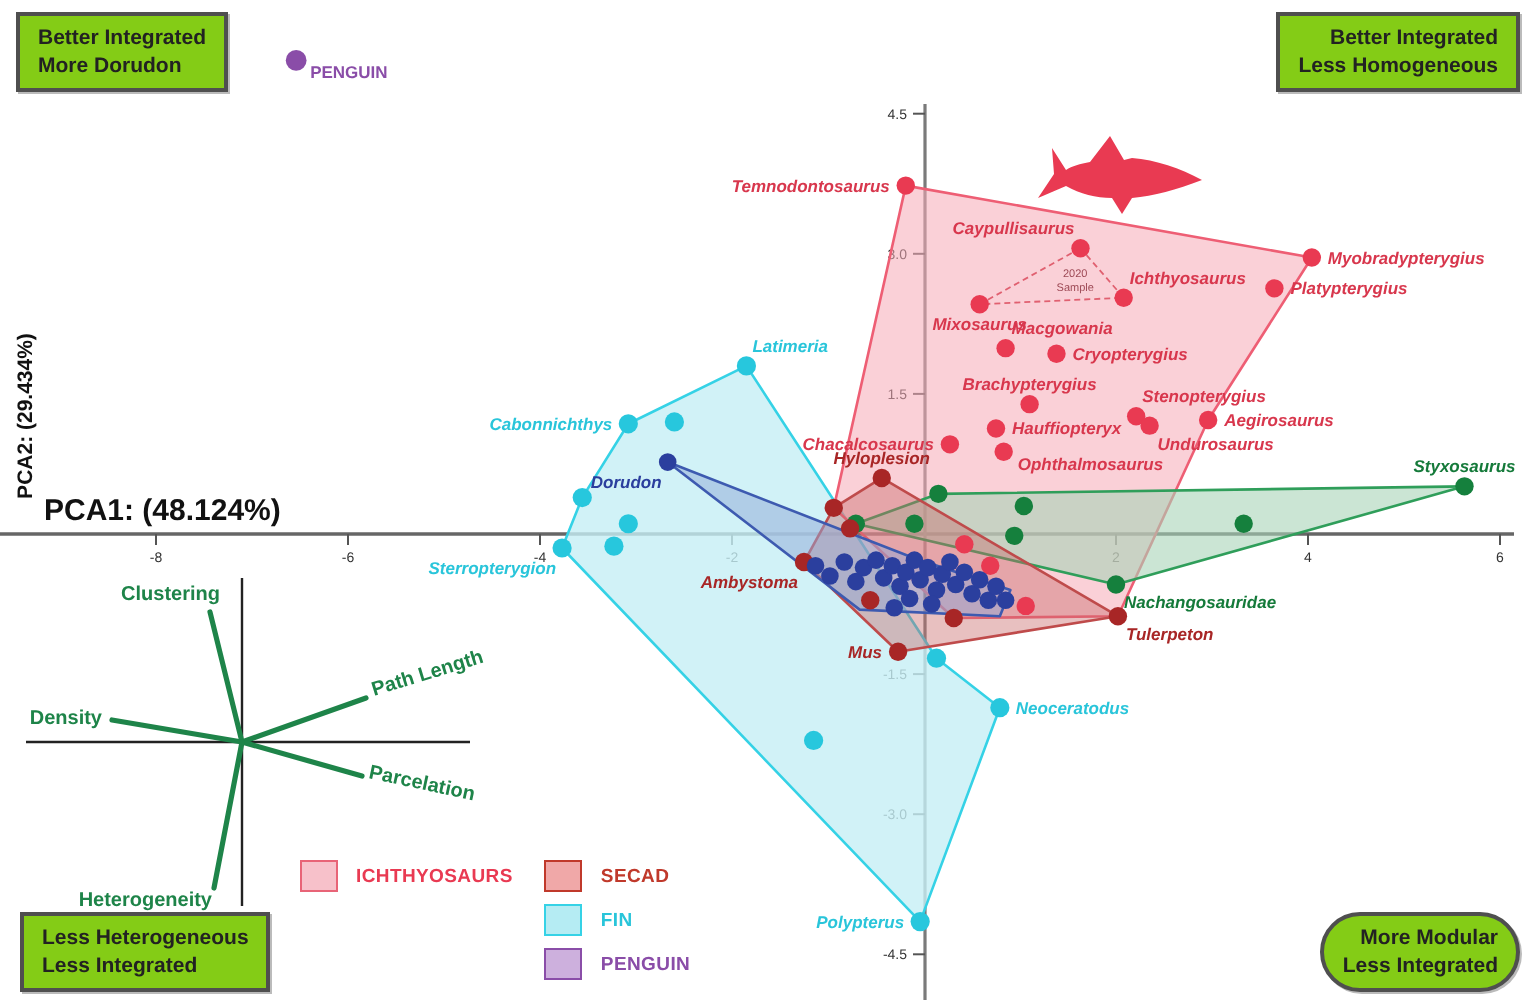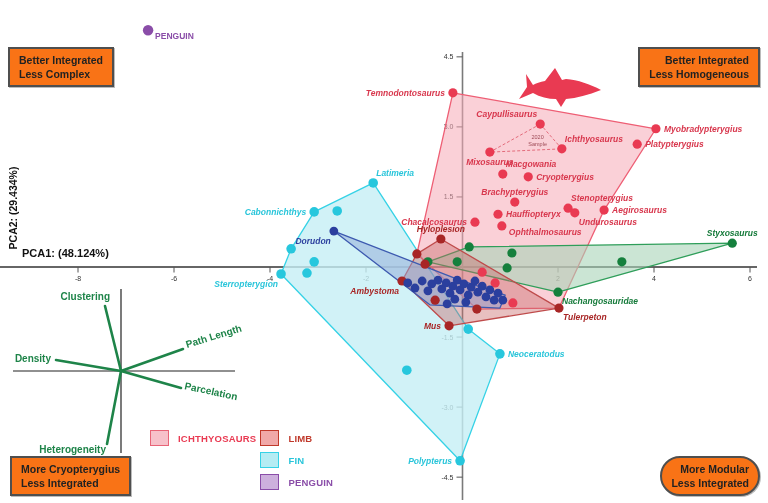--- a/index.html
+++ b/index.html
@@ -1,26 +1,26 @@
 <!DOCTYPE html>
 <html><head>
 <meta charset="utf-8">
 <style>
   html,body{margin:0;padding:0;background:#fff;}
   #fig{position:relative;width:768px;height:503px;background:#ffffff;overflow:hidden;
        font-family:"Liberation Sans",sans-serif;}
   #plot{position:absolute;left:0;top:0;}
-  .corner-box{position:absolute;background:#f97316;border:2px solid #4f4f4f;
+  .corner-box{position:absolute;background:#84cc16;border:2px solid #4f4f4f;
       padding:4px 9px;font-size:10.5px;font-weight:600;color:#222;line-height:1.35;
-      box-shadow:1px 1px 0 #bbb;margin-top:41px;}
+      box-shadow:1px 1px 0 #bbb;}
   .corner-box.right{text-align:right;}
-  .pca1{position:absolute;left:22px;top:247px;font-size:11px;font-weight:600;color:#111;}
+  .pca1{position:absolute;left:22px;top:247px;font-size:15px;font-weight:600;color:#111;}
   .pca2{position:absolute;left:-41px;top:202px;width:108px;text-align:center;
       font-size:10.5px;font-weight:600;color:#111;transform:rotate(-90deg);}
-  #legend{position:absolute;left:150px;top:430px;display:flex;gap:4px;}
+  #legend{position:absolute;left:150px;top:430px;display:flex;gap:16px;}
   .legend-col{display:flex;flex-direction:column;gap:6px;}
   .legend-item{display:flex;align-items:center;gap:9px;height:16px;}
   .legend-swatch{width:17px;height:14px;border-width:1.6px;border-style:solid;flex:0 0 auto;}
   .legend-label{font-size:9.5px;font-weight:bold;letter-spacing:.2px;}
 </style>
 </head>
 <body>
 
 <div id="fig">
   <svg id="plot" width="768" height="503" viewBox="0 0 768 503">
@@ -171,49 +171,49 @@
       <line x1="121" y1="371" x2="183" y2="349" stroke="#1e8449" stroke-width="2.6" stroke-linecap="round"></line>
       <text x="187" y="348" font-family="&quot;Liberation Sans&quot;,sans-serif" font-size="10" font-weight="600" fill="#1e8449" text-anchor="start" transform="rotate(-17 187 348)">Path Length</text>
       <line x1="121" y1="371" x2="181" y2="388" stroke="#1e8449" stroke-width="2.6" stroke-linecap="round"></line>
       <text x="184" y="389" font-family="&quot;Liberation Sans&quot;,sans-serif" font-size="10" font-weight="600" fill="#1e8449" text-anchor="start" transform="rotate(12 184 389)">Parcelation</text>
       <line x1="121" y1="371" x2="107" y2="444" stroke="#1e8449" stroke-width="2.6" stroke-linecap="round"></line>
       <text x="106" y="453" font-family="&quot;Liberation Sans&quot;,sans-serif" font-size="10" font-weight="600" fill="#1e8449" text-anchor="end">Heterogeneity</text>
     </svg>
 
   <div class="corner-box" style="left:8px;top:6px;">
     <div>Better Integrated</div>
-    <div>Less Complex</div>
+    <div>More Dorudon</div>
   </div>
   <div class="corner-box right" style="right:8px;top:6px;">
     <div>Better Integrated</div>
     <div>Less Homogeneous</div>
   </div>
   <div class="corner-box" style="left:10px;bottom:7px;">
-    <div>More Cryopterygius</div>
+    <div>Less Heterogeneous</div>
     <div>Less Integrated</div>
   </div>
   <div class="corner-box right" style="right:8px;bottom:7px;border-radius:20px;">
     <div>More Modular</div>
     <div>Less Integrated</div>
   </div>
 
   <div class="pca1">PCA1: (48.124%)</div>
   <div class="pca2">PCA2: (29.434%)</div>
 
   <div id="legend">
       <div class="legend-col">
         <div class="legend-item">
           <span class="legend-swatch" style="background: rgb(247, 193, 202); border-color: rgb(232, 100, 119);"></span>
           <span class="legend-label" style="color: rgb(233, 58, 82);">ICHTHYOSAURS</span>
         </div>
       </div>
       <div class="legend-col">
         <div class="legend-item">
           <span class="legend-swatch" style="background: rgb(240, 168, 168); border-color: rgb(192, 57, 43);"></span>
-          <span class="legend-label" style="color: rgb(192, 57, 43);">LIMB</span>
+          <span class="legend-label" style="color: rgb(192, 57, 43);">SECAD</span>
         </div>
         <div class="legend-item">
           <span class="legend-swatch" style="background: rgb(181, 236, 243); border-color: rgb(53, 210, 230);"></span>
           <span class="legend-label" style="color: rgb(41, 197, 218);">FIN</span>
         </div>
         <div class="legend-item">
           <span class="legend-swatch" style="background: rgb(205, 176, 221); border-color: rgb(138, 77, 168);"></span>
           <span class="legend-label" style="color: rgb(138, 77, 168);">PENGUIN</span>
         </div>
       </div>

